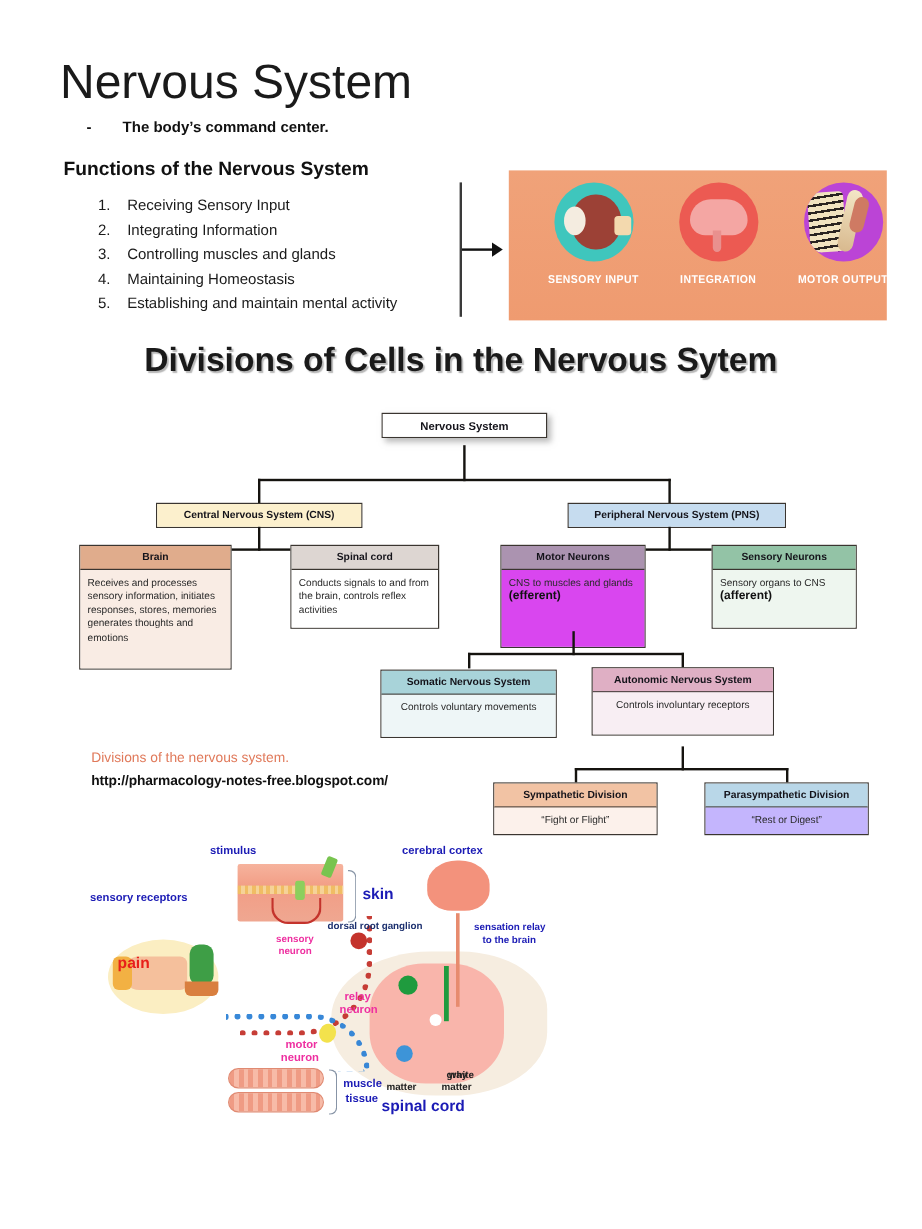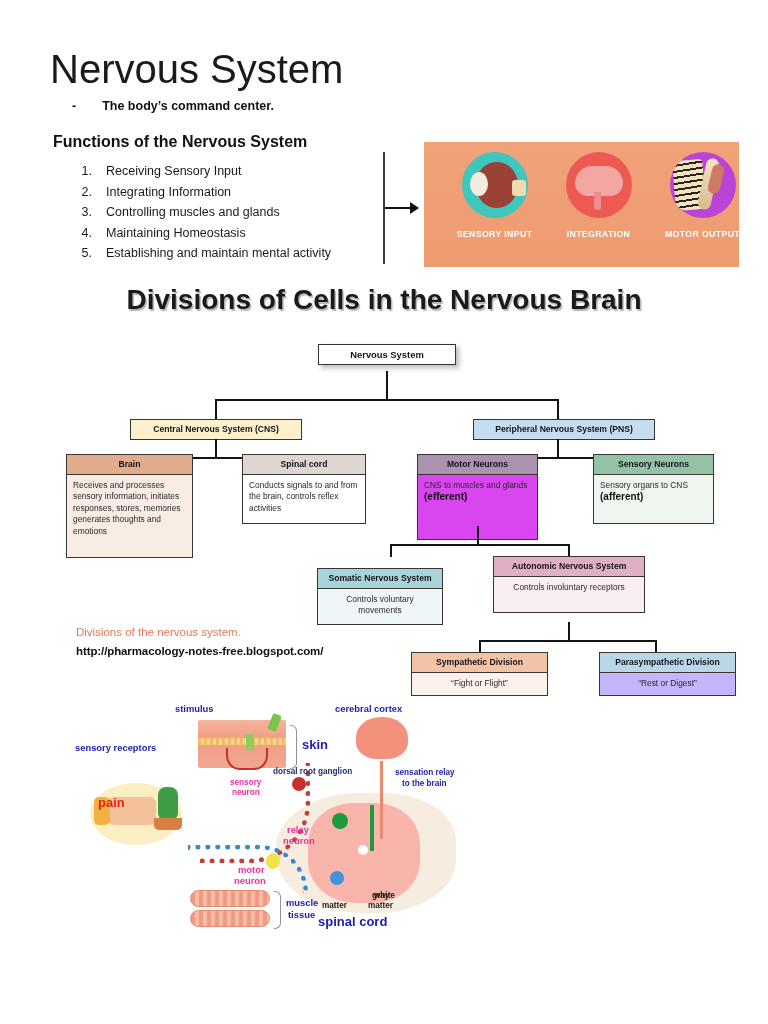--- a/index.html
+++ b/index.html
@@ -248,21 +248,21 @@
   <div class="banner-cell" style="left:226px;">
     <div class="circle arm-circ">
       <div class="arm-ribs"></div>
       <div class="arm-bone"></div>
       <div class="arm-musc"></div>
     </div>
     <div class="banner-label">MOTOR OUTPUT</div>
   </div>
 </div>
 
-<div class="section-heading">Divisions of Cells in the Nervous Brain</div>
+<div class="section-heading">Divisions of Cells in the Nervous Sytem</div>
 
 <div class="flow">
 
   <div class="node single root-shadow" style="left:318px; top:14px; width:138px;">
     <div class="hd" style="background:#ffffff; font-size:9.4px;">Nervous System</div>
   </div>
 
   <div class="line vline" style="left:386px; top:41px; height:30px;"></div>
   <div class="line hline" style="left:215px; top:69px; width:344px;"></div>
   <div class="line vline" style="left:215px; top:69px; height:22px;"></div>
@@ -309,39 +309,39 @@
       <span>Sensory organs to CNS</span>
       <div class="bold-note">(afferent)</div>
     </div>
   </div>
 
   <div class="line vline" style="left:477px; top:196px; height:20px;"></div>
   <div class="line hline" style="left:390px; top:214px; width:180px;"></div>
   <div class="line vline" style="left:390px; top:214px; height:13px;"></div>
   <div class="line vline" style="left:568px; top:214px; height:13px;"></div>
 
-  <div class="node" style="left:317px; top:238px; width:126px;">
+  <div class="node" style="left:317px; top:228px; width:147px;">
     <div class="hd" style="background:#a8d3d9;">Somatic Nervous System</div>
     <div class="bd" style="background:#eef6f7; height:35px; text-align:center;">Controls voluntary movements</div>
   </div>
   <div class="node" style="left:493px; top:226px; width:152px;">
     <div class="hd" style="background:#dfafc4;">Autonomic Nervous System</div>
     <div class="bd" style="background:#f8eef3; height:35px; text-align:center;">Controls involuntary receptors</div>
   </div>
 
   <div class="line vline" style="left:568px; top:292px; height:20px;"></div>
   <div class="line hline" style="left:479px; top:310px; width:178px;"></div>
   <div class="line vline" style="left:479px; top:310px; height:13px;"></div>
   <div class="line vline" style="left:655px; top:310px; height:13px;"></div>
 
   <div class="node" style="left:411px; top:322px; width:137px;">
     <div class="hd" style="background:#f2c3a4;">Sympathetic Division</div>
     <div class="bd" style="background:#fcf1eb; height:22px; text-align:center;">“Fight or Flight”</div>
   </div>
-  <div class="node" style="left:599px; top:322px; width:137px;">
+  <div class="node" style="left:587px; top:322px; width:137px;">
     <div class="hd" style="background:#b9d7e8;">Parasympathetic Division</div>
     <div class="bd" style="background:#c4b5fd; height:22px; text-align:center;">“Rest or Digest”</div>
   </div>
 </div>
 
 <div class="cap1">Divisions of the nervous system.</div>
 <div class="cap2">http://pharmacology-notes-free.blogspot.com/</div>
 
 <div class="reflex">
 

